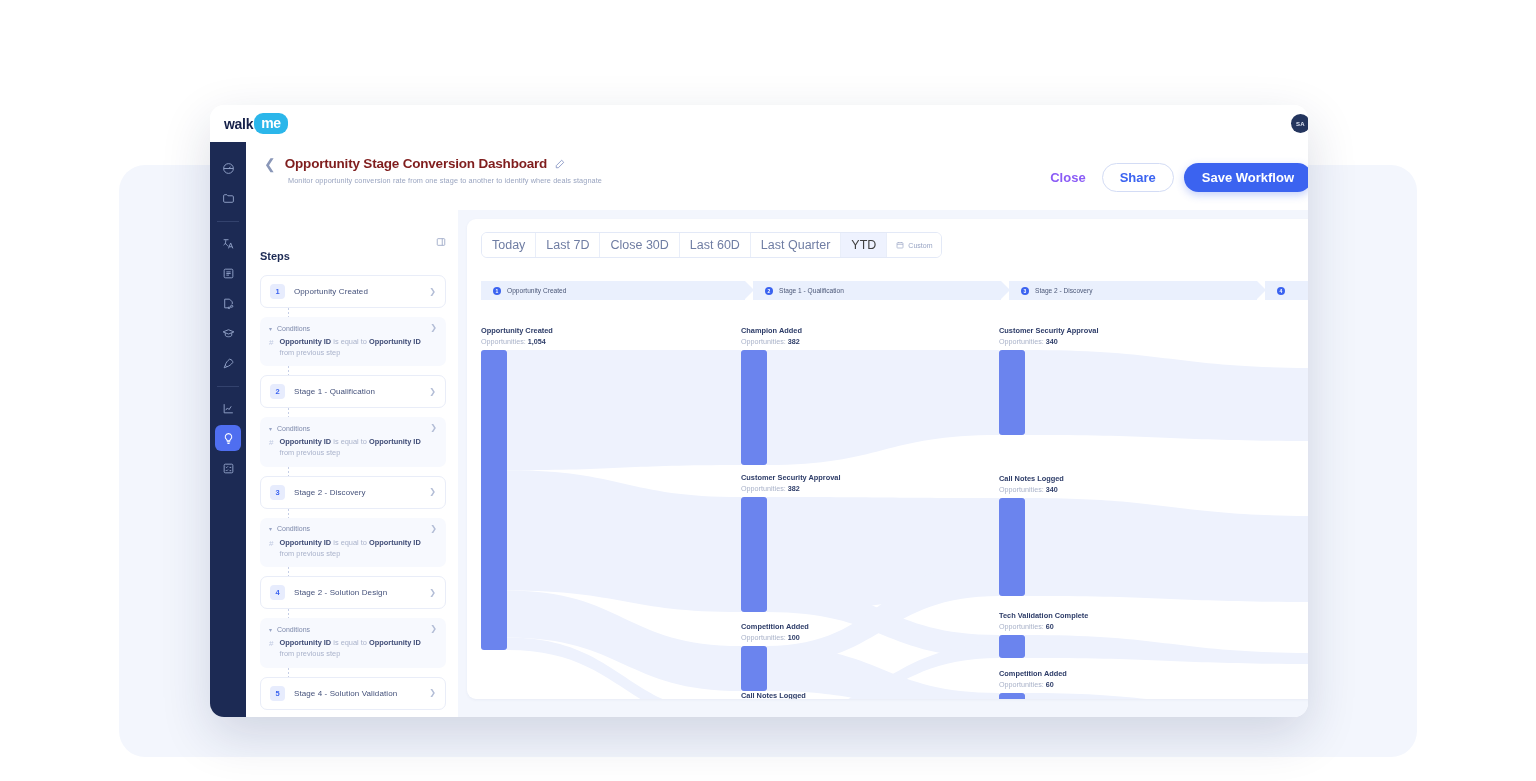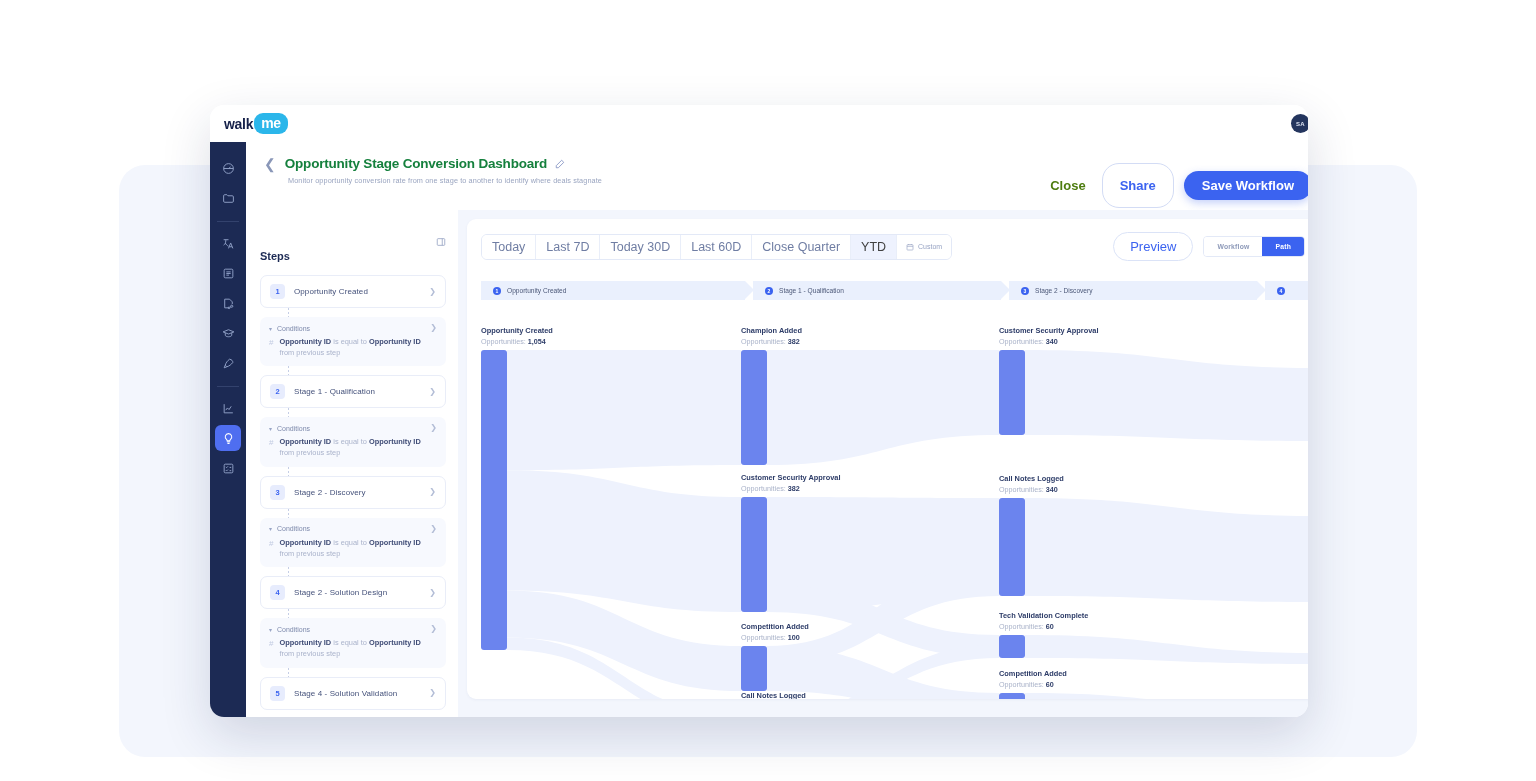--- a/index.html
+++ b/index.html
@@ -61,33 +61,33 @@
   .rail-icon.active { background:#4f6ef0; color:#ffffff; }
   .rail-sep { width:22px; height:1px; background:#33426d; margin:6px 0 8px; }
 
   
   .header {
     position:absolute; left:36px; top:37px; width:1082px; height:68px;
     background:#ffffff;
   }
   .hdr-row { display:flex; align-items:center; padding:14px 0 0 18px; }
   .back-chev { color:#8a97b8; font-size:14px; margin-right:9px; cursor:pointer; line-height:1; }
-  .hdr-title { font-size:13.5px; font-weight:700; color:#15803d; letter-spacing:-.2px; }
+  .hdr-title { font-size:13.5px; font-weight:700; color:#7f1d1d; letter-spacing:-.2px; }
   .pencil-icon { margin-left:8px; color:#7f8fc0; display:inline-flex; }
   .pencil-icon svg { width:10px; height:10px; }
   .hdr-sub { margin:5px 0 0 42px; font-size:7.3px; color:#9aa5c0; letter-spacing:.1px; }
 
   .hdr-actions { position:absolute; right:16px; top:21px; display:flex; align-items:center; gap:10px; }
   .btn-text {
-    font-size:13px; font-weight:600; color:#4d7c0f; background:none;
+    font-size:13px; font-weight:600; color:#8b5cf6; background:none;
     border:none; cursor:pointer; padding:4px 6px; font-family:inherit;
   }
   .btn-outline {
     font-size:13px; font-weight:600; color:#3b63f0; background:#fff;
-    border:1px solid #d3dcf5; border-radius:17px; padding:14px 17px;
+    border:1px solid #d3dcf5; border-radius:17px; padding:6px 17px;
     cursor:pointer; font-family:inherit;
   }
   .btn-primary {
     font-size:13px; font-weight:700; color:#fff; background:#3b63f0;
     border:none; border-radius:17px; padding:7px 18px; cursor:pointer;
     font-family:inherit; box-shadow:0 3px 9px rgba(59,99,240,.3);
   }
 
   
   .steps-col {
@@ -378,39 +378,32 @@
         </div>
     </div>
 
     <div class="chart-panel">
       <div class="chart-card">
 
         <div class="chart-toolbar">
           <div class="date-seg" id="date-seg">
               <div class="seg">Today</div>
               <div class="seg">Last 7D</div>
-              <div class="seg">Today 30D</div>
+              <div class="seg">Close 30D</div>
               <div class="seg">Last 60D</div>
-              <div class="seg">Close Quarter</div>
+              <div class="seg">Last Quarter</div>
               <div class="seg active">YTD</div>
               <div class="seg custom">
           <svg viewBox="0 0 24 24" fill="none" stroke="currentColor" stroke-width="2">
                   <rect x="3" y="5" width="18" height="16" rx="2"></rect>
                   <path d="M3 10h18M8 3v3M16 3v3"></path>
                 </svg>
           <span>Custom</span>
         </div>
             </div>
-          <div class="toolbar-right">
-            <button class="btn-preview">Preview</button>
-            <div class="vtoggle" id="vtoggle">
-                <div class="">Workflow</div>
-                <div class="active">Path</div>
-              </div>
-          </div>
         </div>
 
         <div class="stage-bar" id="stage-bar">
             <div class="stage-chip" style="width:264px">
        <span class="stage-dot">1</span>
        <span class="stage-name">Opportunity Created</span>
      </div>
             <div class="stage-chip" style="width:248px">
        <span class="stage-dot">2</span>
        <span class="stage-name">Stage 1 - Qualification</span>

